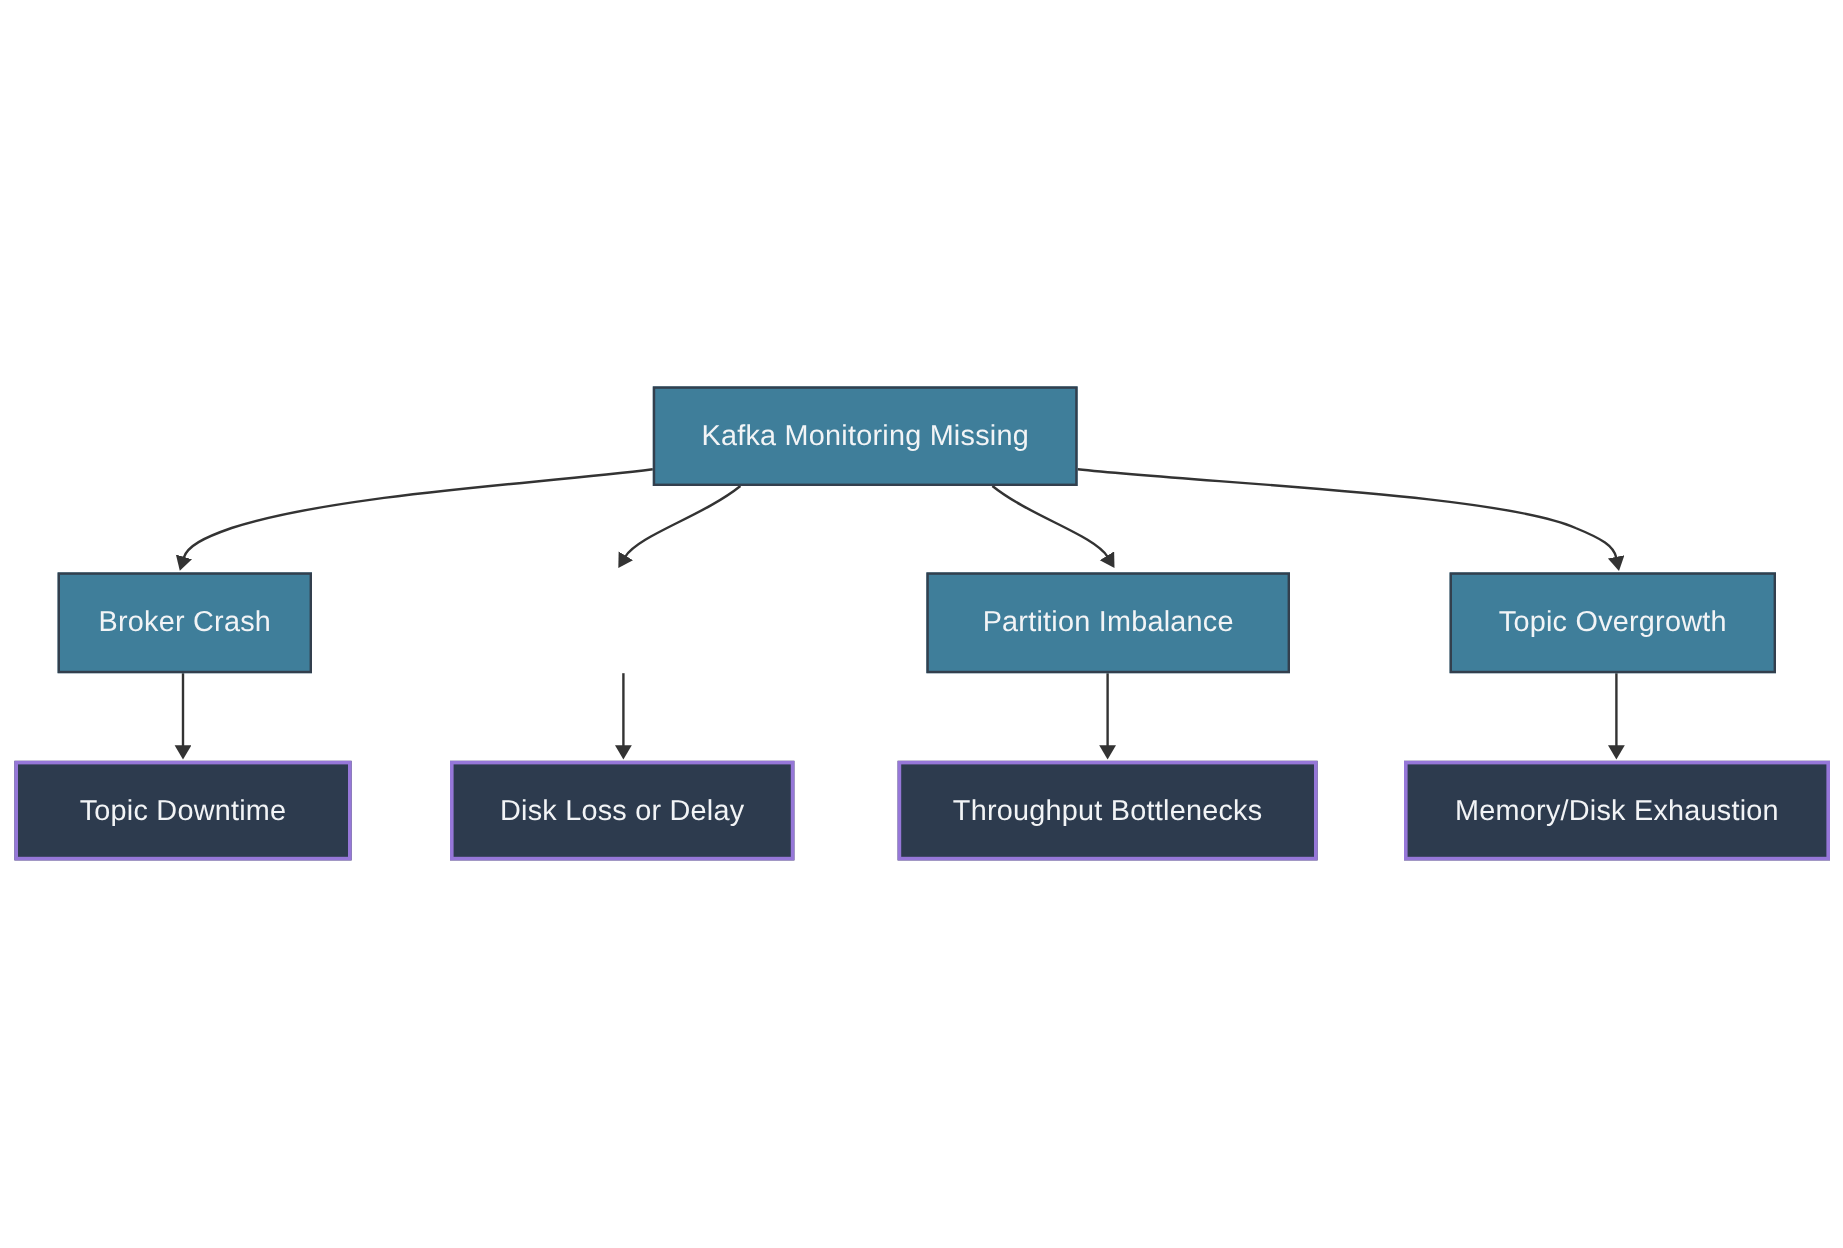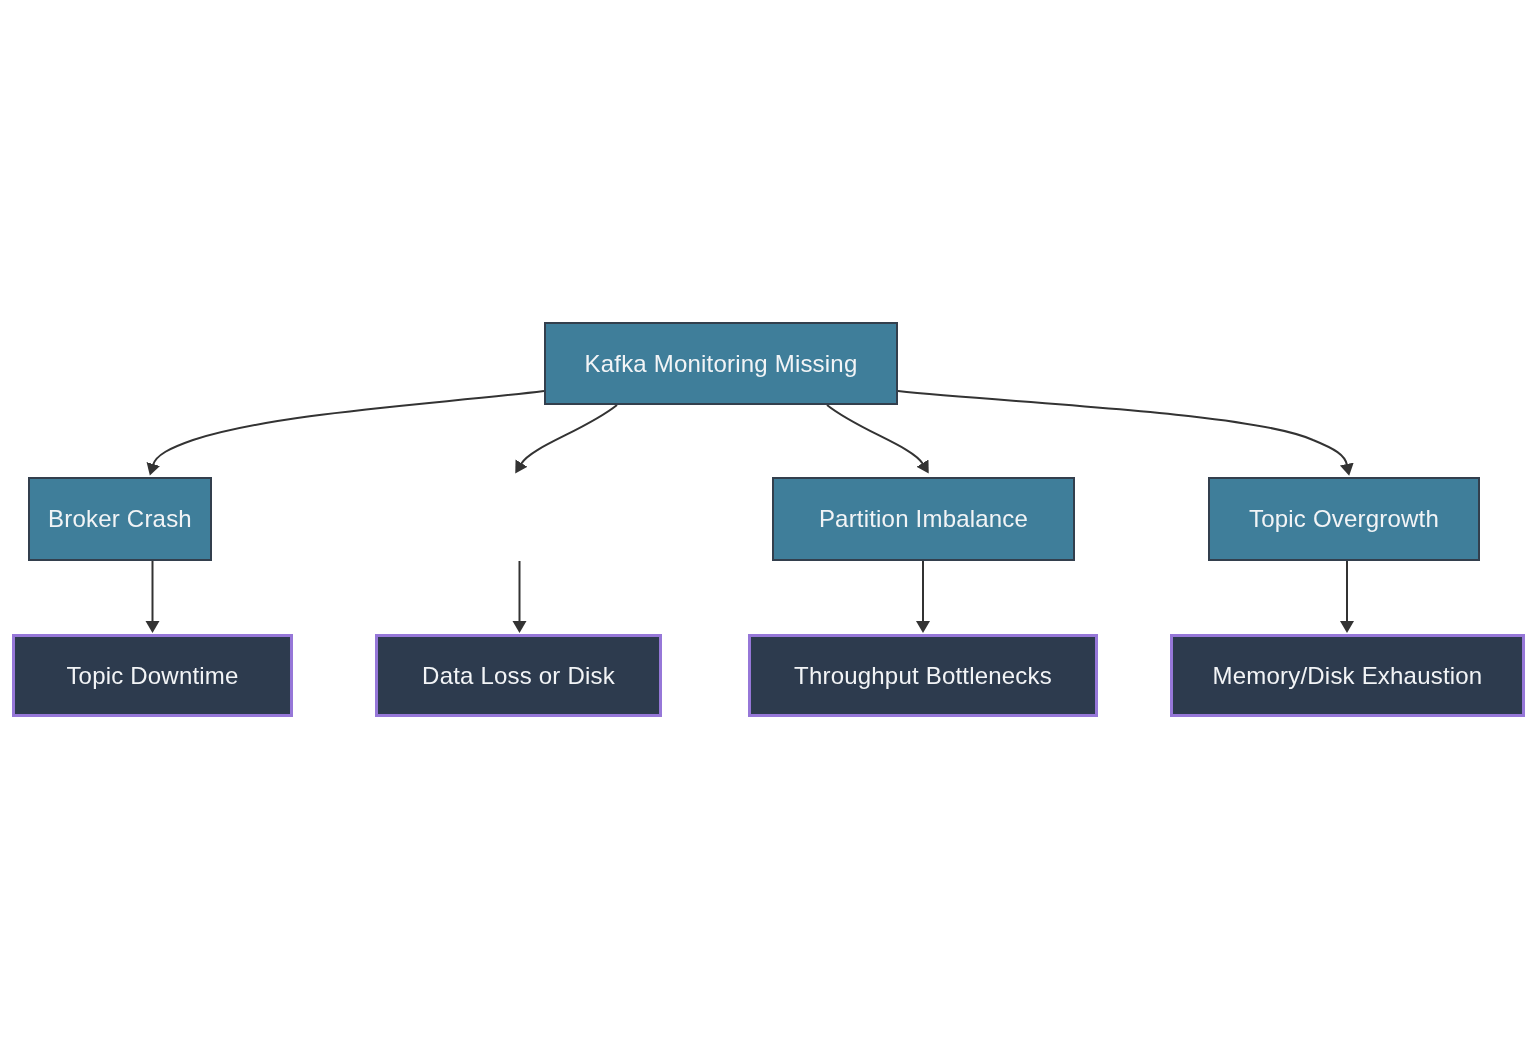--- a/index.html
+++ b/index.html
@@ -74,35 +74,35 @@
     <path class="edge-path" d="M 152.5 561 L 152.5 622" marker-end="url(#arrow)"></path>
     <path class="edge-path" d="M 519.5 561 L 519.5 622" marker-end="url(#arrow)"></path>
     <path class="edge-path" d="M 923 561 L 923 622" marker-end="url(#arrow)"></path>
     <path class="edge-path" d="M 1347 561 L 1347 622" marker-end="url(#arrow)"></path>
   </svg>
 
   <div class="node node--root" style="left:544px; top:322px; width:354px; height:83px;">
     <span>Kafka Monitoring Missing</span>
   </div>
 
-  <div class="node node--cause" style="left:28px; top:477px; width:184px; height:84px;">
+  <div class="node node--cause" style="left:48px; top:477px; width:212px; height:84px;">
     <span>Broker Crash</span>
   </div>
   <div class="node node--cause" style="left:772px; top:477px; width:303px; height:84px;">
     <span>Partition Imbalance</span>
   </div>
   <div class="node node--cause" style="left:1208px; top:477px; width:272px; height:84px;">
     <span>Topic Overgrowth</span>
   </div>
 
   <div class="node node--effect" style="left:12px; top:634px; width:281px; height:83px;">
     <span>Topic Downtime</span>
   </div>
   <div class="node node--effect" style="left:375px; top:634px; width:287px; height:83px;">
-    <span>Data Loss or Disk</span>
+    <span>Disk Loss or Delay</span>
   </div>
   <div class="node node--effect" style="left:748px; top:634px; width:350px; height:83px;">
     <span>Throughput Bottlenecks</span>
   </div>
   <div class="node node--effect" style="left:1170px; top:634px; width:355px; height:83px;">
     <span>Memory/Disk Exhaustion</span>
   </div>
 
 </div>
 

